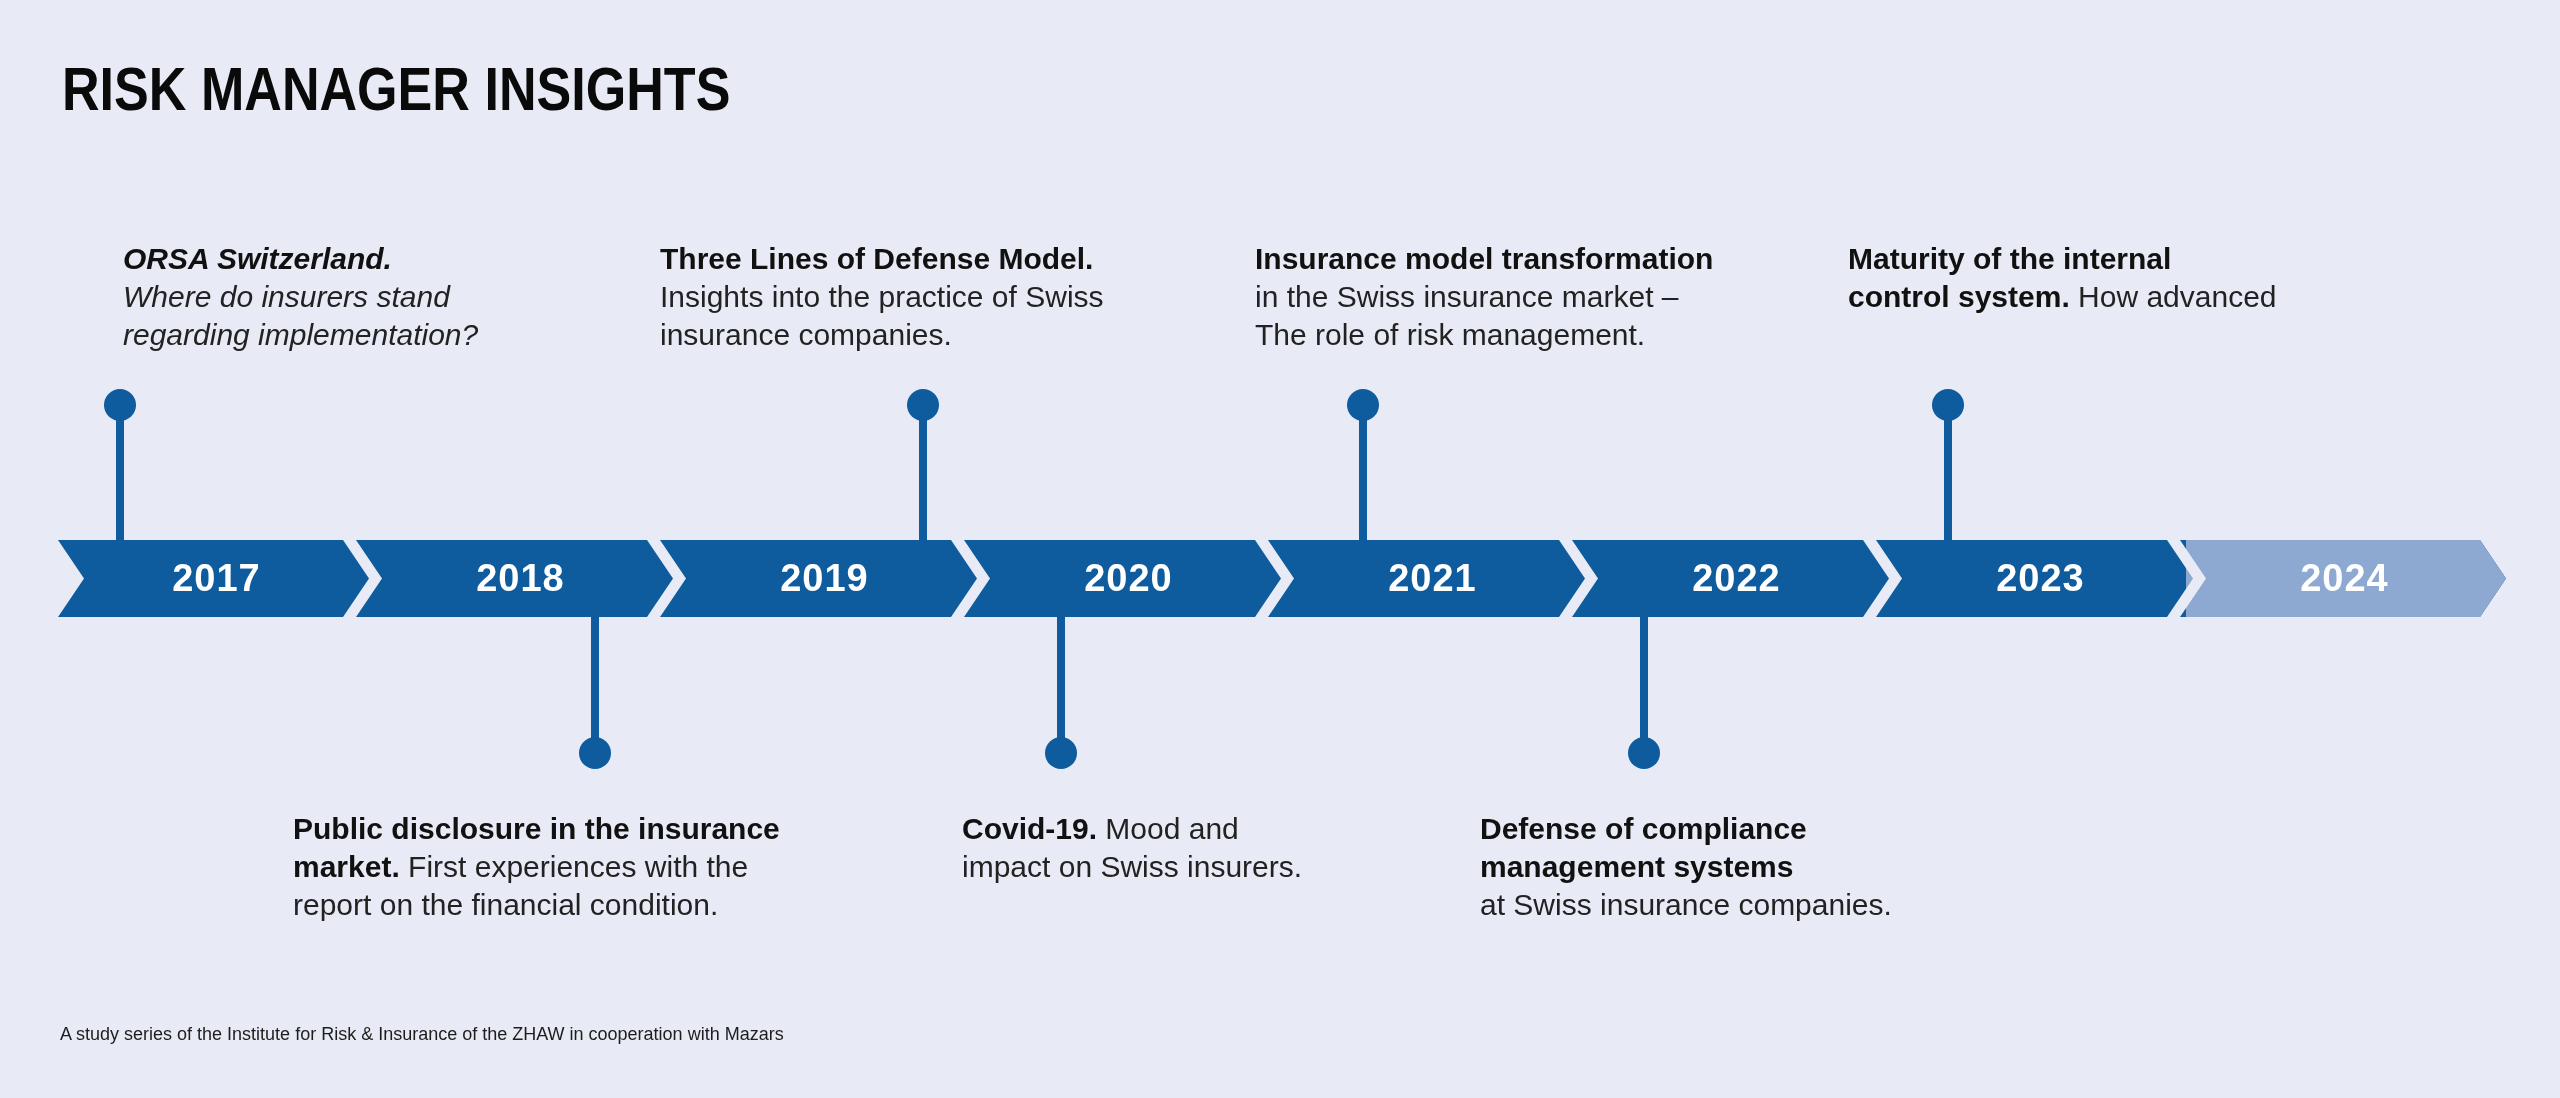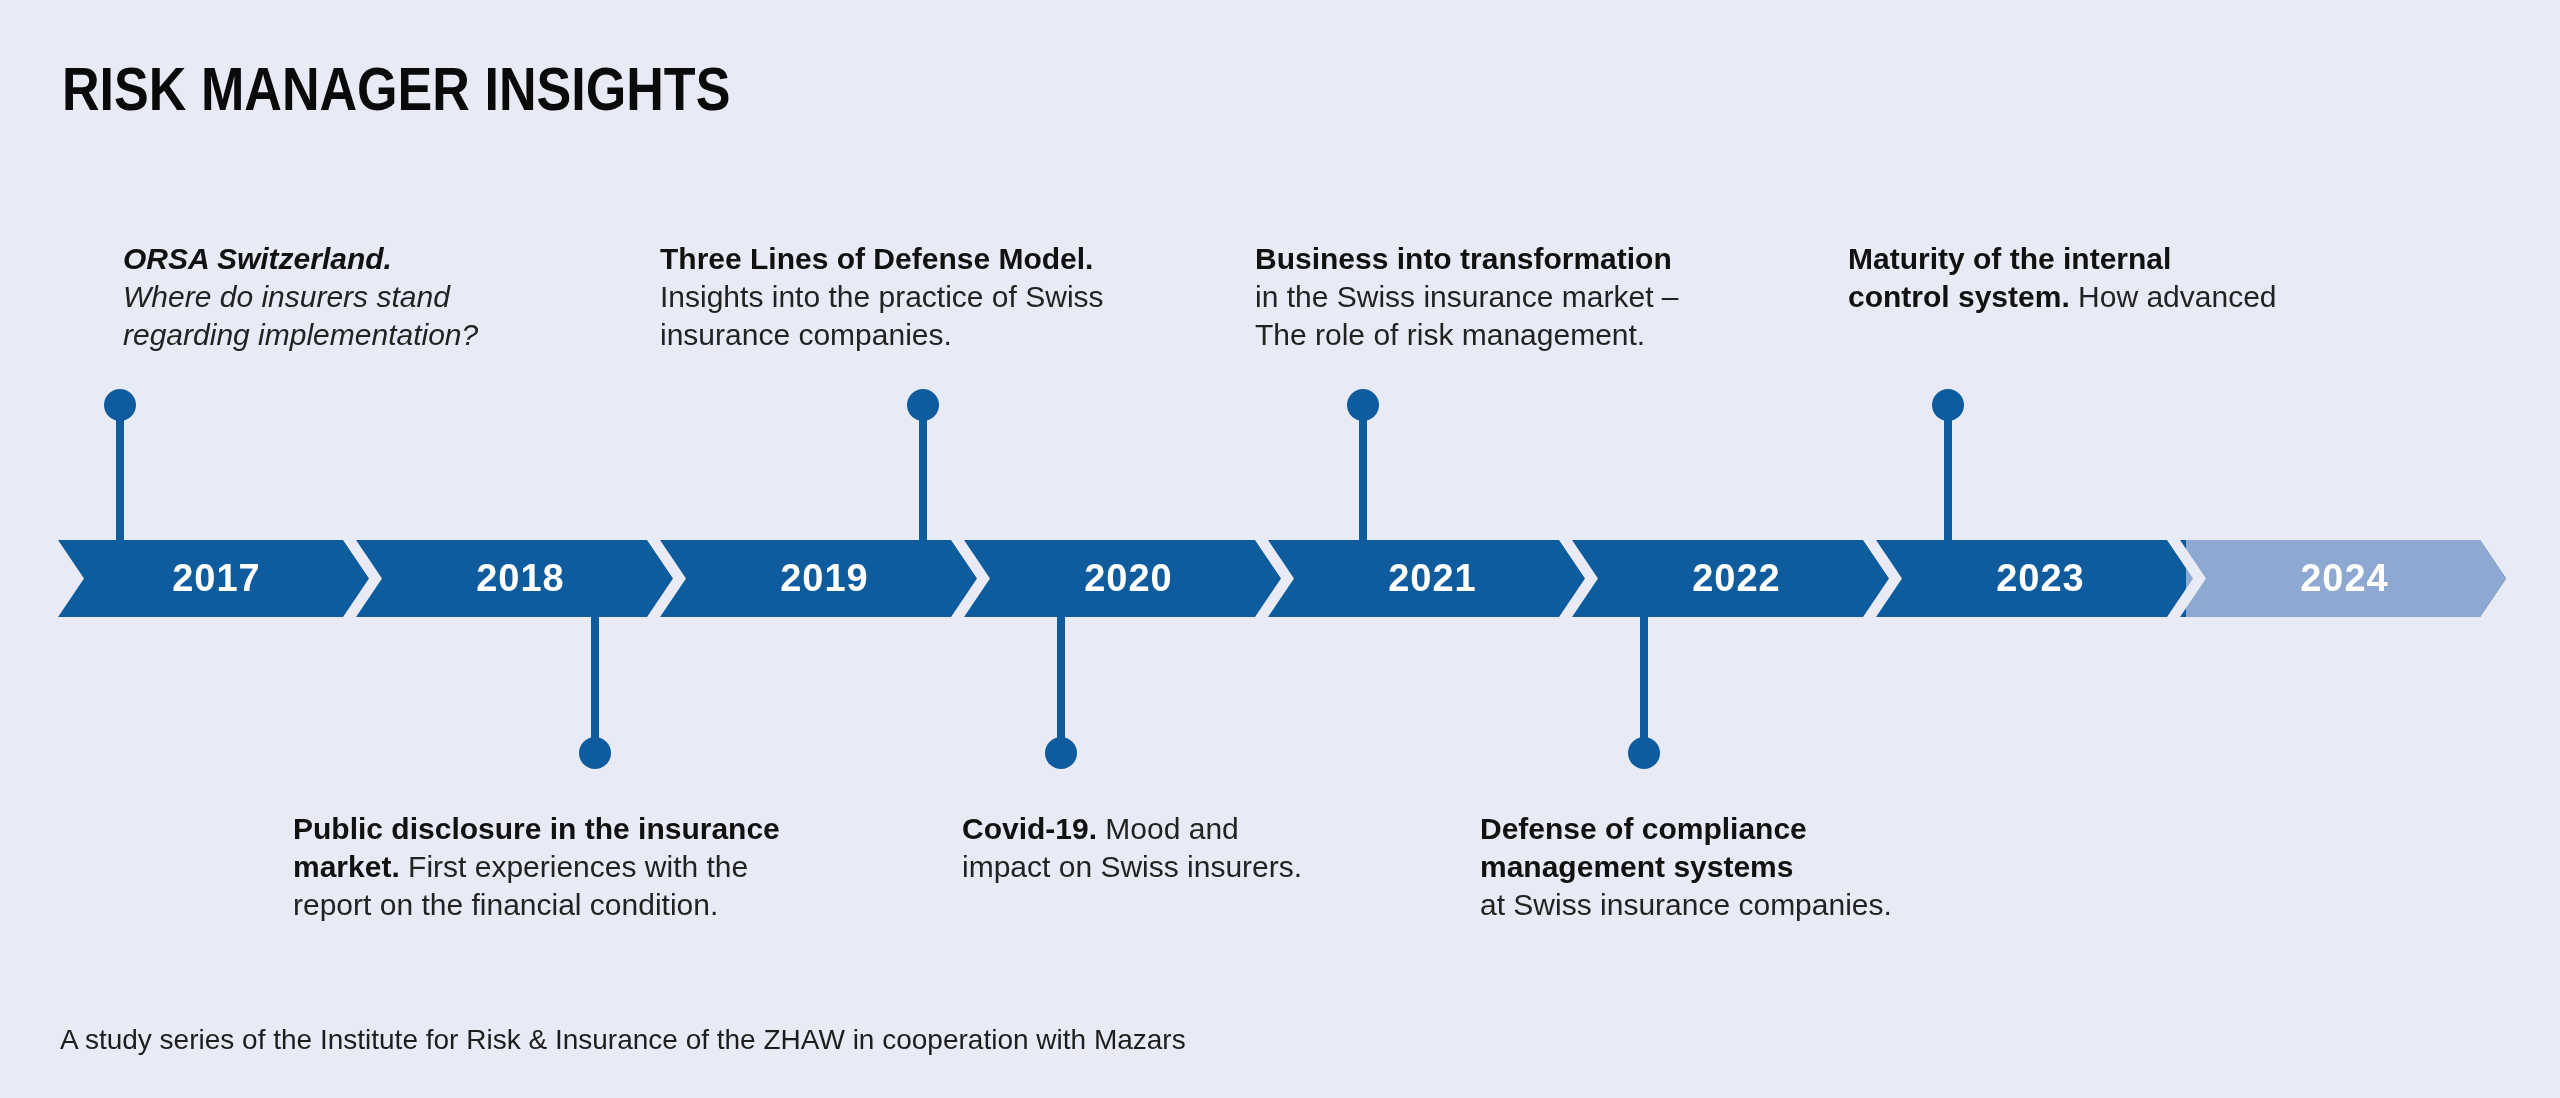--- a/index.html
+++ b/index.html
@@ -39,21 +39,21 @@
   }
   .stem{position:absolute;width:8px;background:var(--primary);z-index:0;}
   .dot{position:absolute;width:32px;height:32px;border-radius:50%;background:var(--primary);z-index:0;}
 
   .annotation{
     position:absolute;font-size:30px;line-height:38px;color:#222222;white-space:nowrap;
   }
   .annotation .b{font-weight:700;color:#111111;}
 
   .footer-note{
-    position:absolute;left:60px;top:1024px;font-size:28px;color:#1d1d1d;white-space:nowrap;
+    position:absolute;left:60px;top:1024px;font-size:18px;color:#1d1d1d;white-space:nowrap;
   }
 </style>
 </head>
 <body>
 
 <div id="stage">
   <h1 class="page-title">RISK MANAGER INSIGHTS</h1>
   <div class="band"></div>
   <div class="footer-note">A study series of the Institute for Risk &amp; Insurance of the ZHAW in cooperation with Mazars</div>
 <div class="year-label" style="left: 58px;">2017</div>
@@ -80,21 +80,21 @@
     <div class="stem" style="left: 116px; top: 405px; height: 135px;"></div>
     <div class="dot" style="left: 104px; top: 389px;"></div>
     <div class="annotation" style="left: 660px; top: 240px;">
       <div><span class="b">Three Lines of Defense Model.</span></div>
       <div><span>Insights into the practice of Swiss</span></div>
       <div><span>insurance companies.</span></div>
     </div>
     <div class="stem" style="left: 919px; top: 405px; height: 135px;"></div>
     <div class="dot" style="left: 907px; top: 389px;"></div>
     <div class="annotation" style="left: 1255px; top: 240px;">
-      <div><span class="b">Business into transformation</span></div>
+      <div><span class="b">Insurance model transformation</span></div>
       <div><span>in the Swiss insurance market –</span></div>
       <div><span>The role of risk management.</span></div>
     </div>
     <div class="stem" style="left: 1359px; top: 405px; height: 135px;"></div>
     <div class="dot" style="left: 1347px; top: 389px;"></div>
     <div class="annotation" style="left: 1848px; top: 240px;">
       <div><span class="b">Maturity of the internal</span></div>
       <div><span class="b">control system.</span><span> How advanced</span></div>
     </div>
     <div class="stem" style="left: 1944px; top: 405px; height: 135px;"></div>

